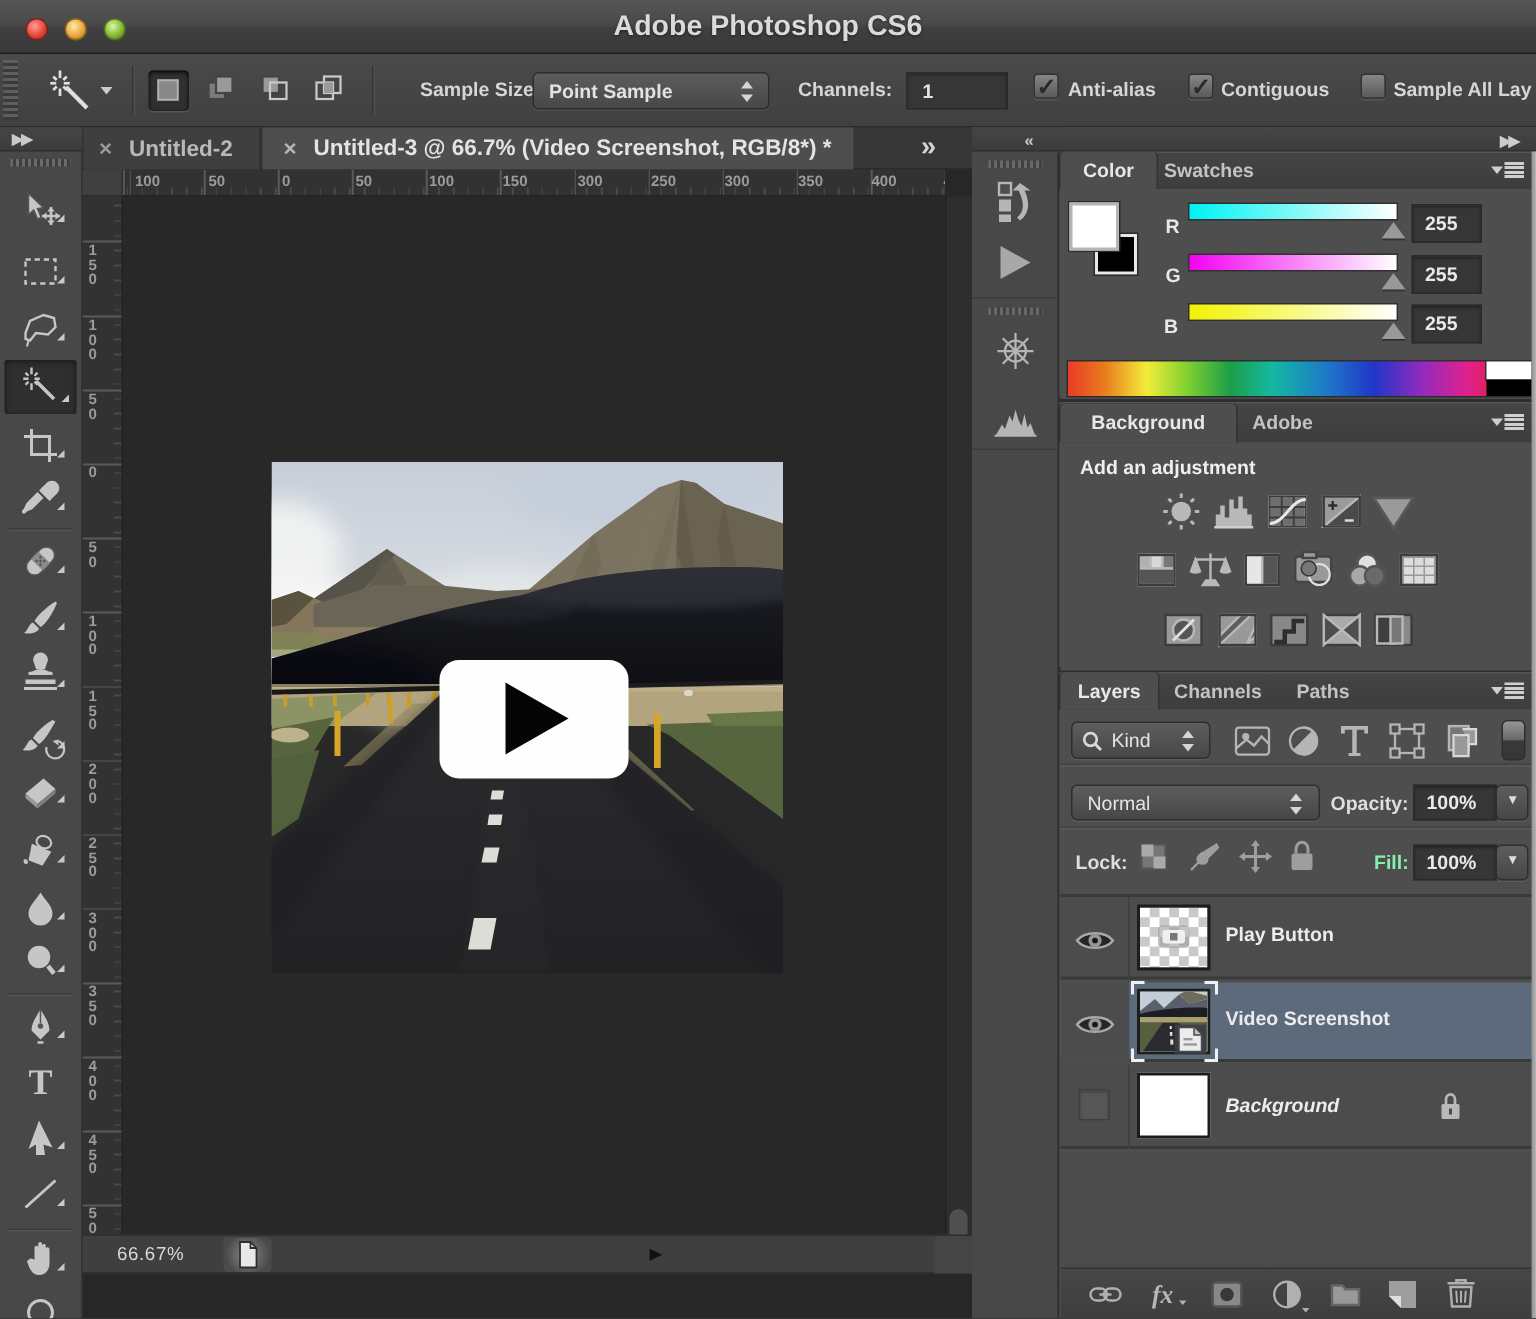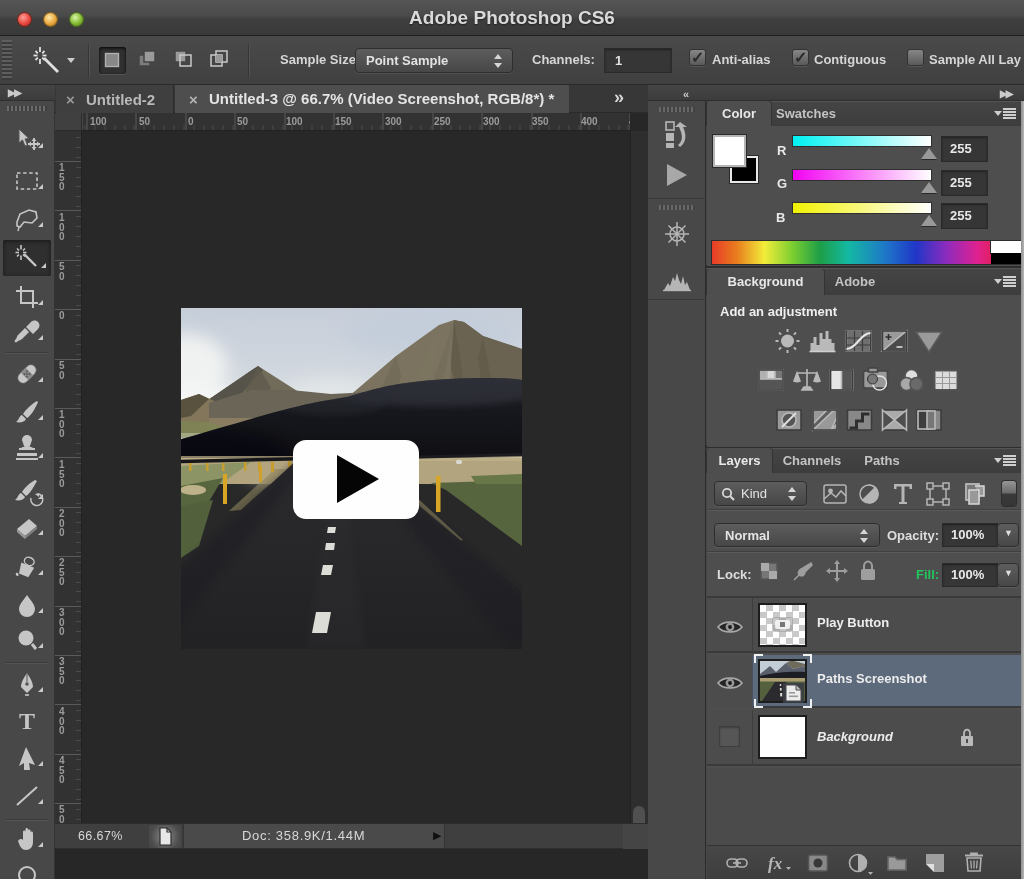--- a/index.html
+++ b/index.html
@@ -450,23 +450,20 @@
   </svg>
   <div class="abs" id="vsb"></div>
   <div class="abs" id="vsbthumb"></div>
   <div class="abs" id="statusbar">
     <span style="position:absolute;left:23px;top:5px;font-size:12.5px;color:#d8d8d8;letter-spacing:0.4px">66.67%</span>
     <span class="abs" style="left:94px;top:1px;width:32px;height:23px;background:radial-gradient(circle,#8a8a8a,#4a4a4a 75%);border-radius:3px"></span>
       <svg class="abs" style="left:103px;top:3px" width="15" height="19" viewBox="0 0 15 19">
         <path d="M2,1 L9,1 L13,5 L13,18 L2,18 Z" fill="#e8e8e8" stroke="#2e2e2e" stroke-width="1.2"></path>
         <path d="M9,1 L9,5 L13,5" fill="none" stroke="#2e2e2e" stroke-width="1.2"></path>
       </svg>
-    <div class="abs" id="docstrip">
-        <span style="position:absolute;left:58px;top:4px;font-size:13px;color:#d8d8d8;letter-spacing:0.7px">Doc: 358.9K/1.44M</span>
-      </div>
     <span style="position:absolute;left:378px;top:5px;color:#111;font-size:11px">▶</span>
   </div>
   <div class="abs" style="left:623px;top:824px;width:25px;height:25px;background:#454545"></div>
 
   <div class="abs" id="dock"></div>
   <div class="abs" id="dockhead"></div>
   <div class="abs" style="left:683px;top:88px;color:#ccc;font-size:11px;font-weight:bold">«</div>
   <div class="abs dockgrp" style="top:101px;height:98px">
       <div class="dockdots"></div>
     </div>
@@ -696,21 +693,21 @@
         <g transform="translate(157,15)">
             <rect x="-9" y="-10" width="13" height="16" fill="#777"></rect>
             <path d="M-9,-10 h13 v16 h-13 z" stroke="#b5b5b5"></path>
             <path d="M-2,-4 L4,-4 L4,10 L-6,10 L-6,-4 Z M4,2 L9,2 L9,-8 L0,-8" fill="#999" stroke="#d8d8d8"></path>
           </g>
       </g>
     </svg>
     <div class="abs" style="left:1002px;top:481px;width:14px;height:25px;border-radius:3px;background:linear-gradient(#969696,#6a6a6a 48%,#3a3a3a 52%,#353535);box-shadow:0 0 0 1px #2e2e2e"></div>
 
     <div class="abs combo" style="left:714px;top:523px;width:166px;height:24px">
-      <span style="position:absolute;left:10px;top:4px;font-size:13px;font-weight:bold;color:#e4e4e4">Normal</span>
+      <span style="position:absolute;left:10px;top:4px;font-size:13px;font-weight:normal;color:#e4e4e4">Normal</span>
       <span class="updown" style="right:10px;top:5px"></span>
     </div>
     <div class="abs b" style="left:887px;top:528px;font-size:13px;color:#dedede">Opacity:</div>
     <div class="abs darkbox num" style="left:942px;top:523px;width:56px;height:24px;padding:3px 0 0 8px">100%</div>
     <div class="abs combo" style="left:997px;top:523px;width:22px;height:24px">
         <span style="position:absolute;left:6px;top:4px;font-size:9px;color:#ddd">▼</span>
       </div>
 
     <div class="abs b" style="left:717px;top:567px;font-size:13px;color:#dedede">Lock:</div>
     <svg class="abs" style="left:755px;top:558px" width="125" height="26" viewBox="0 0 125 26">
@@ -727,21 +724,21 @@
           </g>
         <g transform="translate(82,13)" fill="#9e9e9e" stroke="none">
             <path d="M0,-11 L3,-7 L1,-7 L1,-1 L7,-1 L7,-3 L11,0 L7,3 L7,1 L1,1 L1,7 L3,7 L0,11 L-3,7 L-1,7 L-1,1 L-7,1 L-7,3 L-11,0 L-7,-3 L-7,-1 L-1,-1 L-1,-7 L-3,-7 Z"></path>
           </g>
         <g transform="translate(113,13)">
             <rect x="-7" y="-2" width="14" height="11" rx="1.5" fill="#9e9e9e" stroke="none"></rect>
             <path d="M-4,-2 L-4,-5 A4,4.5 0 0 1 4,-5 L4,-2" stroke-width="2"></path>
           </g>
       </g>
     </svg>
-    <div class="abs b" style="left:916px;top:567px;font-size:13px;color:#22c55e">Fill:</div>
+    <div class="abs b" style="left:916px;top:567px;font-size:13px;color:#86efac">Fill:</div>
     <div class="abs darkbox num" style="left:942px;top:563px;width:56px;height:24px;padding:3px 0 0 8px">100%</div>
     <div class="abs combo" style="left:997px;top:563px;width:22px;height:24px">
         <span style="position:absolute;left:6px;top:4px;font-size:9px;color:#ddd">▼</span>
       </div>
 
     <div class="lrow" style="left:707px;top:598px;background:#4c4c4c;border-bottom:2px solid #3a3a3a">
         <div class="eyecol"></div>
       <div class="thumbbox" style="background:conic-gradient(#c9c9c9 25%,#fff 0 50%,#c9c9c9 0 75%,#fff 0) 0 0/13px 13px">
           <div style="position:absolute;left:12px;top:12px;width:21px;height:15px;border-radius:3px;background:rgba(150,150,150,.55)"></div>
           <div style="position:absolute;left:15px;top:15px;width:15px;height:9px;border-radius:2px;background:rgba(245,245,245,.9)"></div>
@@ -771,21 +768,21 @@
           <rect x="0" y="0" width="21" height="20" fill="#3a3e46" opacity=".9"></rect>
           <path d="M3,2 L13,2 L18,7 L18,18 L3,18 Z" fill="#ececec" stroke="#4a4a4a"></path>
           <path d="M13,2 L13,7 L18,7" fill="#c2c2c2" stroke="#4a4a4a"></path>
           <rect x="6" y="9" width="6" height="1.6" fill="#9a9a9a"></rect>
           <rect x="6" y="12.5" width="9" height="1.6" fill="#9a9a9a"></rect>
         </svg>
       <div class="abs brkt" style="left:47px;top:-1px;border-width:2px 0 0 2px"></div>
       <div class="abs brkt" style="left:96px;top:-1px;border-width:2px 2px 0 0"></div>
       <div class="abs brkt" style="left:47px;top:44px;border-width:0 0 2px 2px"></div>
       <div class="abs brkt" style="left:96px;top:44px;border-width:0 2px 2px 0"></div>
-      <div class="lname" style="top:16px">Paths Screenshot</div>
+      <div class="lname" style="top:16px">Video Screenshot</div>
     </div>
     <div class="lrow" style="left:707px;top:710px;background:#4c4c4c;border-bottom:2px solid #3a3a3a;height:56px">
         <div class="eyecol" style="height:56px"></div>
       <div class="abs" style="left:12px;top:16px;width:21px;height:21px;background:#565656;border:1px solid #3e3e3e;box-shadow:inset 0 1px 2px rgba(0,0,0,.3)"></div>
       <div class="thumbbox" style="background:#fff"></div>
       <div class="lname" style="top:19px;font-style:italic">Background</div>
       <svg class="abs" style="left:251px;top:18px" width="18" height="20" viewBox="0 0 18 20">
           <rect x="3" y="8" width="12" height="10" rx="1" fill="#b9b9b9"></rect>
           <path d="M6,8 L6,5 A3,3.4 0 0 1 12,5 L12,8" stroke="#b9b9b9" stroke-width="1.8" fill="none"></path>
           <rect x="8" y="11" width="2" height="4" fill="#4c4c4c"></rect>

